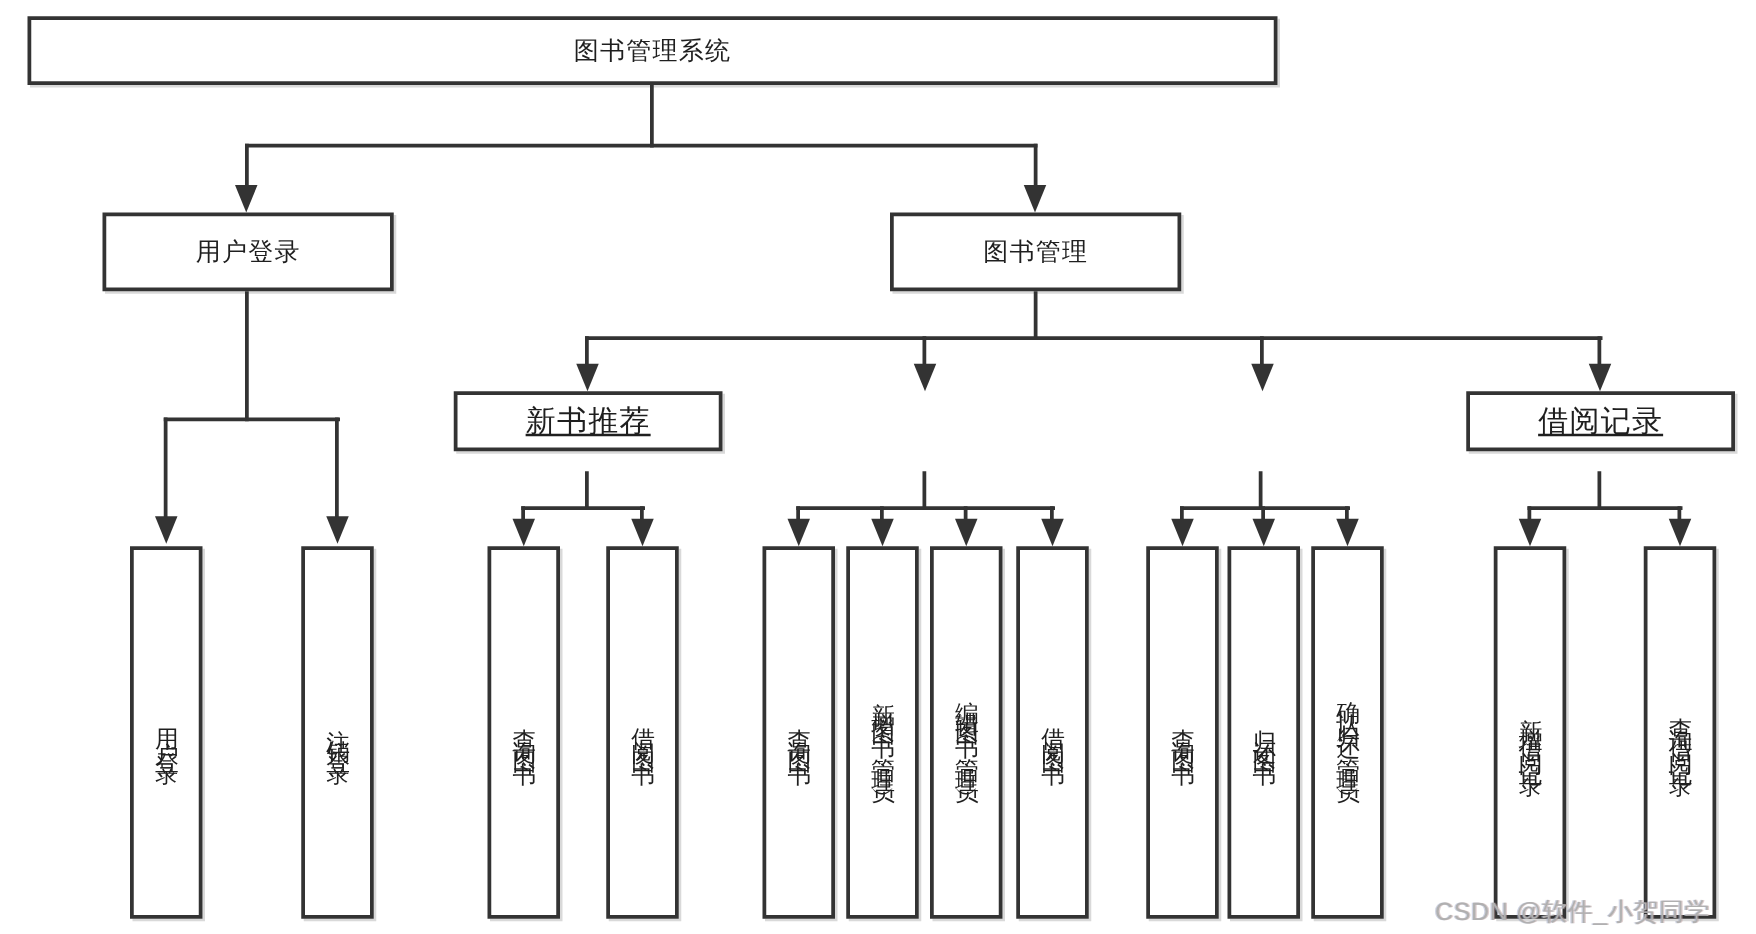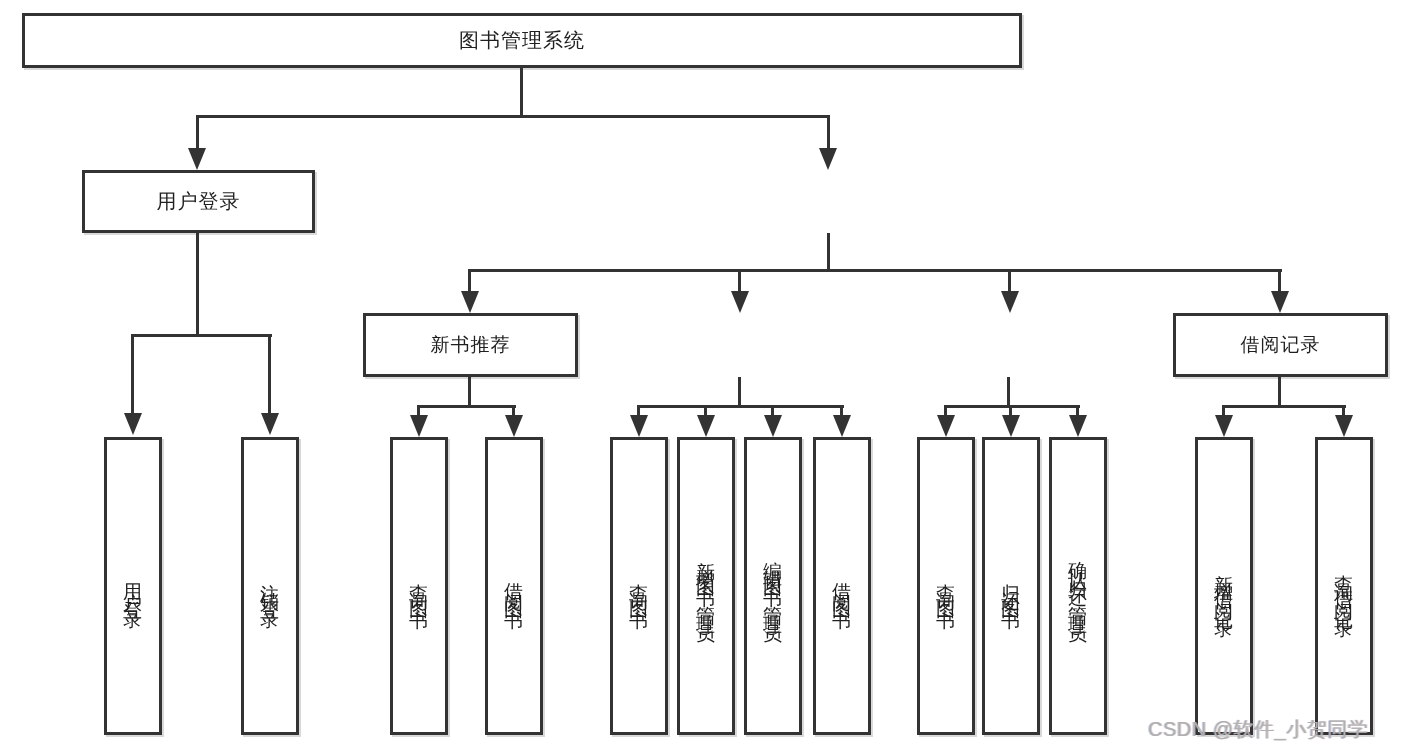--- a/index.html
+++ b/index.html
@@ -16,21 +16,21 @@
     background:#ffffff;
     border:3px solid #333333;
     box-shadow:2px 2px 0 rgba(120,120,120,0.28);
     display:flex;align-items:center;justify-content:center;
     box-sizing:border-box;
     color:#1f1f1f;
   }
   .node{font-size:20px;letter-spacing:1px;}
   .root{left:22px;top:13px;width:1000px;height:55px;}
   .lvl2{top:170px;width:233px;height:63px;}
-  .lvl3{top:313px;width:215px;height:64px;font-size:19px;}
+  .lvl3{top:313px;width:215px;height:48px;font-size:24px;text-decoration:underline;}
   .leaf{top:437px;width:58px;height:298px;}
   .vtext{
     writing-mode:vertical-rl;
     text-orientation:mixed;
     font-size:19px;
     letter-spacing:9px;
     color:#1f1f1f;
     line-height:1;
   }
   .vl,.hl{position:absolute;background:#333333;}
@@ -55,20 +55,23 @@
 <body>
 
 <div id="diagram">
 
   <div class="box node root">
     <span>图书管理系统</span>
   </div>
 
   <div class="box node lvl2" style="left:82px">
     <span>用户登录</span>
+  </div>
+  <div class="box node lvl2" style="left:712px">
+    <span>图书管理</span>
   </div>
 
   <div class="box node lvl3" style="left:363px">
     <span>新书推荐</span>
   </div>
   <div class="box node lvl3" style="left:1173px">
     <span>借阅记录</span>
   </div>
 
   <div class="box leaf" style="left:104px">

